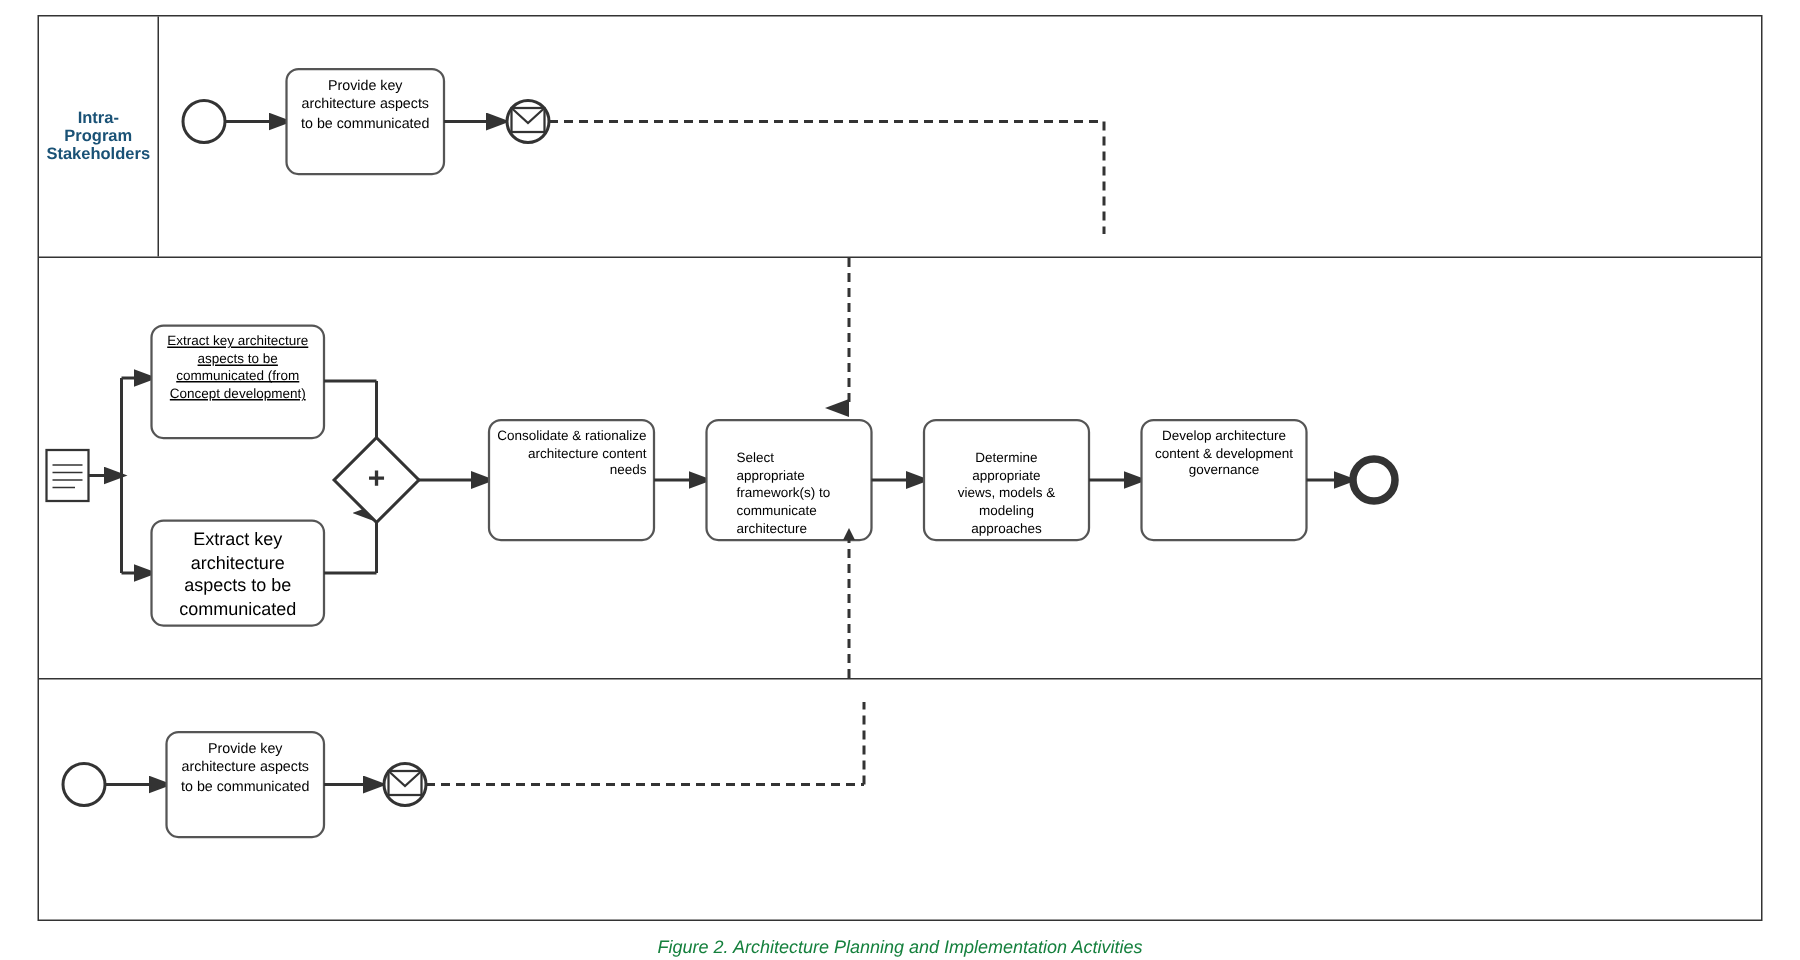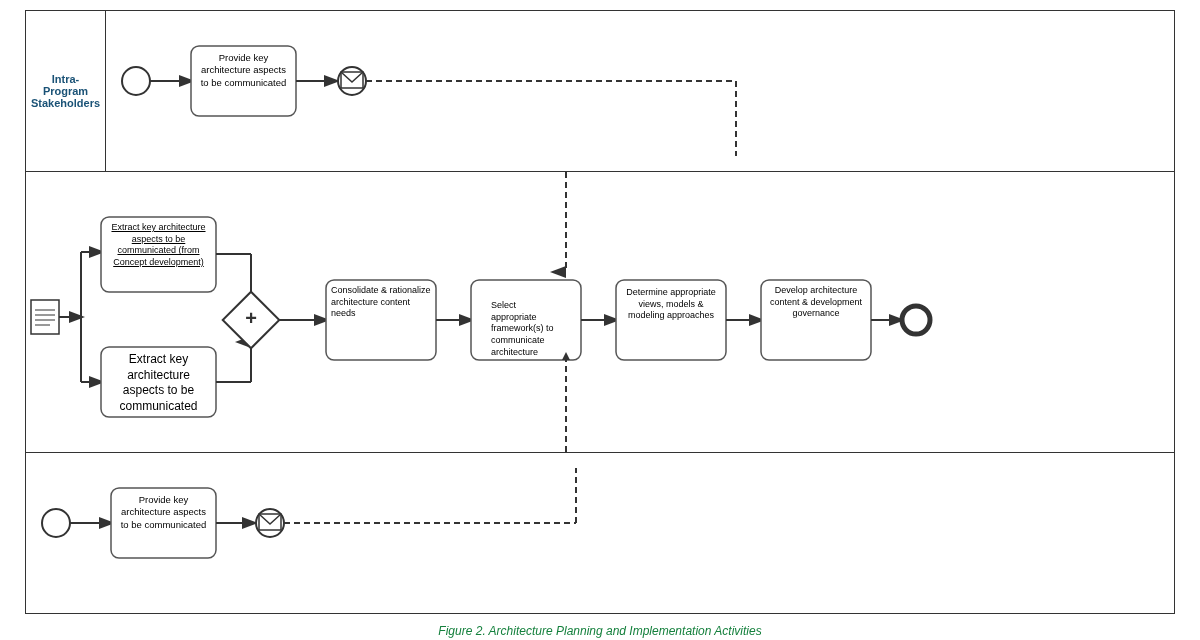--- a/index.html
+++ b/index.html
@@ -158,38 +158,38 @@
 
         <rect x="205" y="128" width="40" height="40" fill="white" stroke="#333" stroke-width="2" transform="rotate(45,225,148)"></rect>
         <text x="225" y="153" text-anchor="middle" font-size="20" font-weight="bold" fill="#333">+</text>
 
         <line x1="253" y1="148" x2="300" y2="148" stroke="#333" stroke-width="2" marker-end="url(#arrowM)"></line>
 
         <line x1="540" y1="0" x2="540" y2="100" stroke="#333" stroke-width="2" stroke-dasharray="6,4" marker-end="url(#arrowMD)"></line>
 
         <rect x="300" y="108" width="110" height="80" rx="8" ry="8" fill="white" stroke="#555" stroke-width="1.5"></rect>
         <foreignObject x="302" y="110" width="106" height="76">
-          <div xmlns="http://www.w3.org/1999/xhtml" style="font-size:9px;text-align:left;line-height:1.3;padding:3px;">Consolidate &amp; rationalize architecture content needs</div>
+          <div xmlns="http://www.w3.org/1999/xhtml" style="font-size:9px;text-align:right;line-height:1.3;padding:3px;">Consolidate &amp; rationalize architecture content needs</div>
         </foreignObject>
 
         <line x1="410" y1="148" x2="445" y2="148" stroke="#333" stroke-width="2" marker-end="url(#arrowM)"></line>
 
         <rect x="445" y="108" width="110" height="80" rx="8" ry="8" fill="white" stroke="#555" stroke-width="1.5"></rect>
         <foreignObject x="447" y="110" width="106" height="76">
           <div xmlns="http://www.w3.org/1999/xhtml" style="font-size:9px;line-height:1.3;padding:18px;">Select appropriate framework(s) to communicate architecture content</div>
         </foreignObject>
 
         <line x1="540" y1="280" x2="540" y2="188" stroke="#333" stroke-width="2" stroke-dasharray="6,4"></line>
         <polygon points="536,188 544,188 540,180" fill="#333"></polygon>
 
         <line x1="555" y1="148" x2="590" y2="148" stroke="#333" stroke-width="2" marker-end="url(#arrowM)"></line>
 
         <rect x="590" y="108" width="110" height="80" rx="8" ry="8" fill="white" stroke="#555" stroke-width="1.5"></rect>
         <foreignObject x="592" y="110" width="106" height="76">
-          <div xmlns="http://www.w3.org/1999/xhtml" style="font-size:9px;text-align:center;line-height:1.3;padding:5px;">Determine appropriate views, models &amp; modeling approaches</div>
+          <div xmlns="http://www.w3.org/1999/xhtml" style="font-size:9px;text-align:center;line-height:1.3;padding:18px;">Determine appropriate views, models &amp; modeling approaches</div>
         </foreignObject>
 
         <line x1="700" y1="148" x2="735" y2="148" stroke="#333" stroke-width="2" marker-end="url(#arrowM)"></line>
 
         <rect x="735" y="108" width="110" height="80" rx="8" ry="8" fill="white" stroke="#555" stroke-width="1.5"></rect>
         <foreignObject x="737" y="110" width="106" height="76">
           <div xmlns="http://www.w3.org/1999/xhtml" style="font-size:9px;text-align:center;line-height:1.3;padding:3px;">Develop architecture content &amp; development governance</div>
         </foreignObject>
 
         <line x1="845" y1="148" x2="875" y2="148" stroke="#333" stroke-width="2" marker-end="url(#arrowM)"></line>

